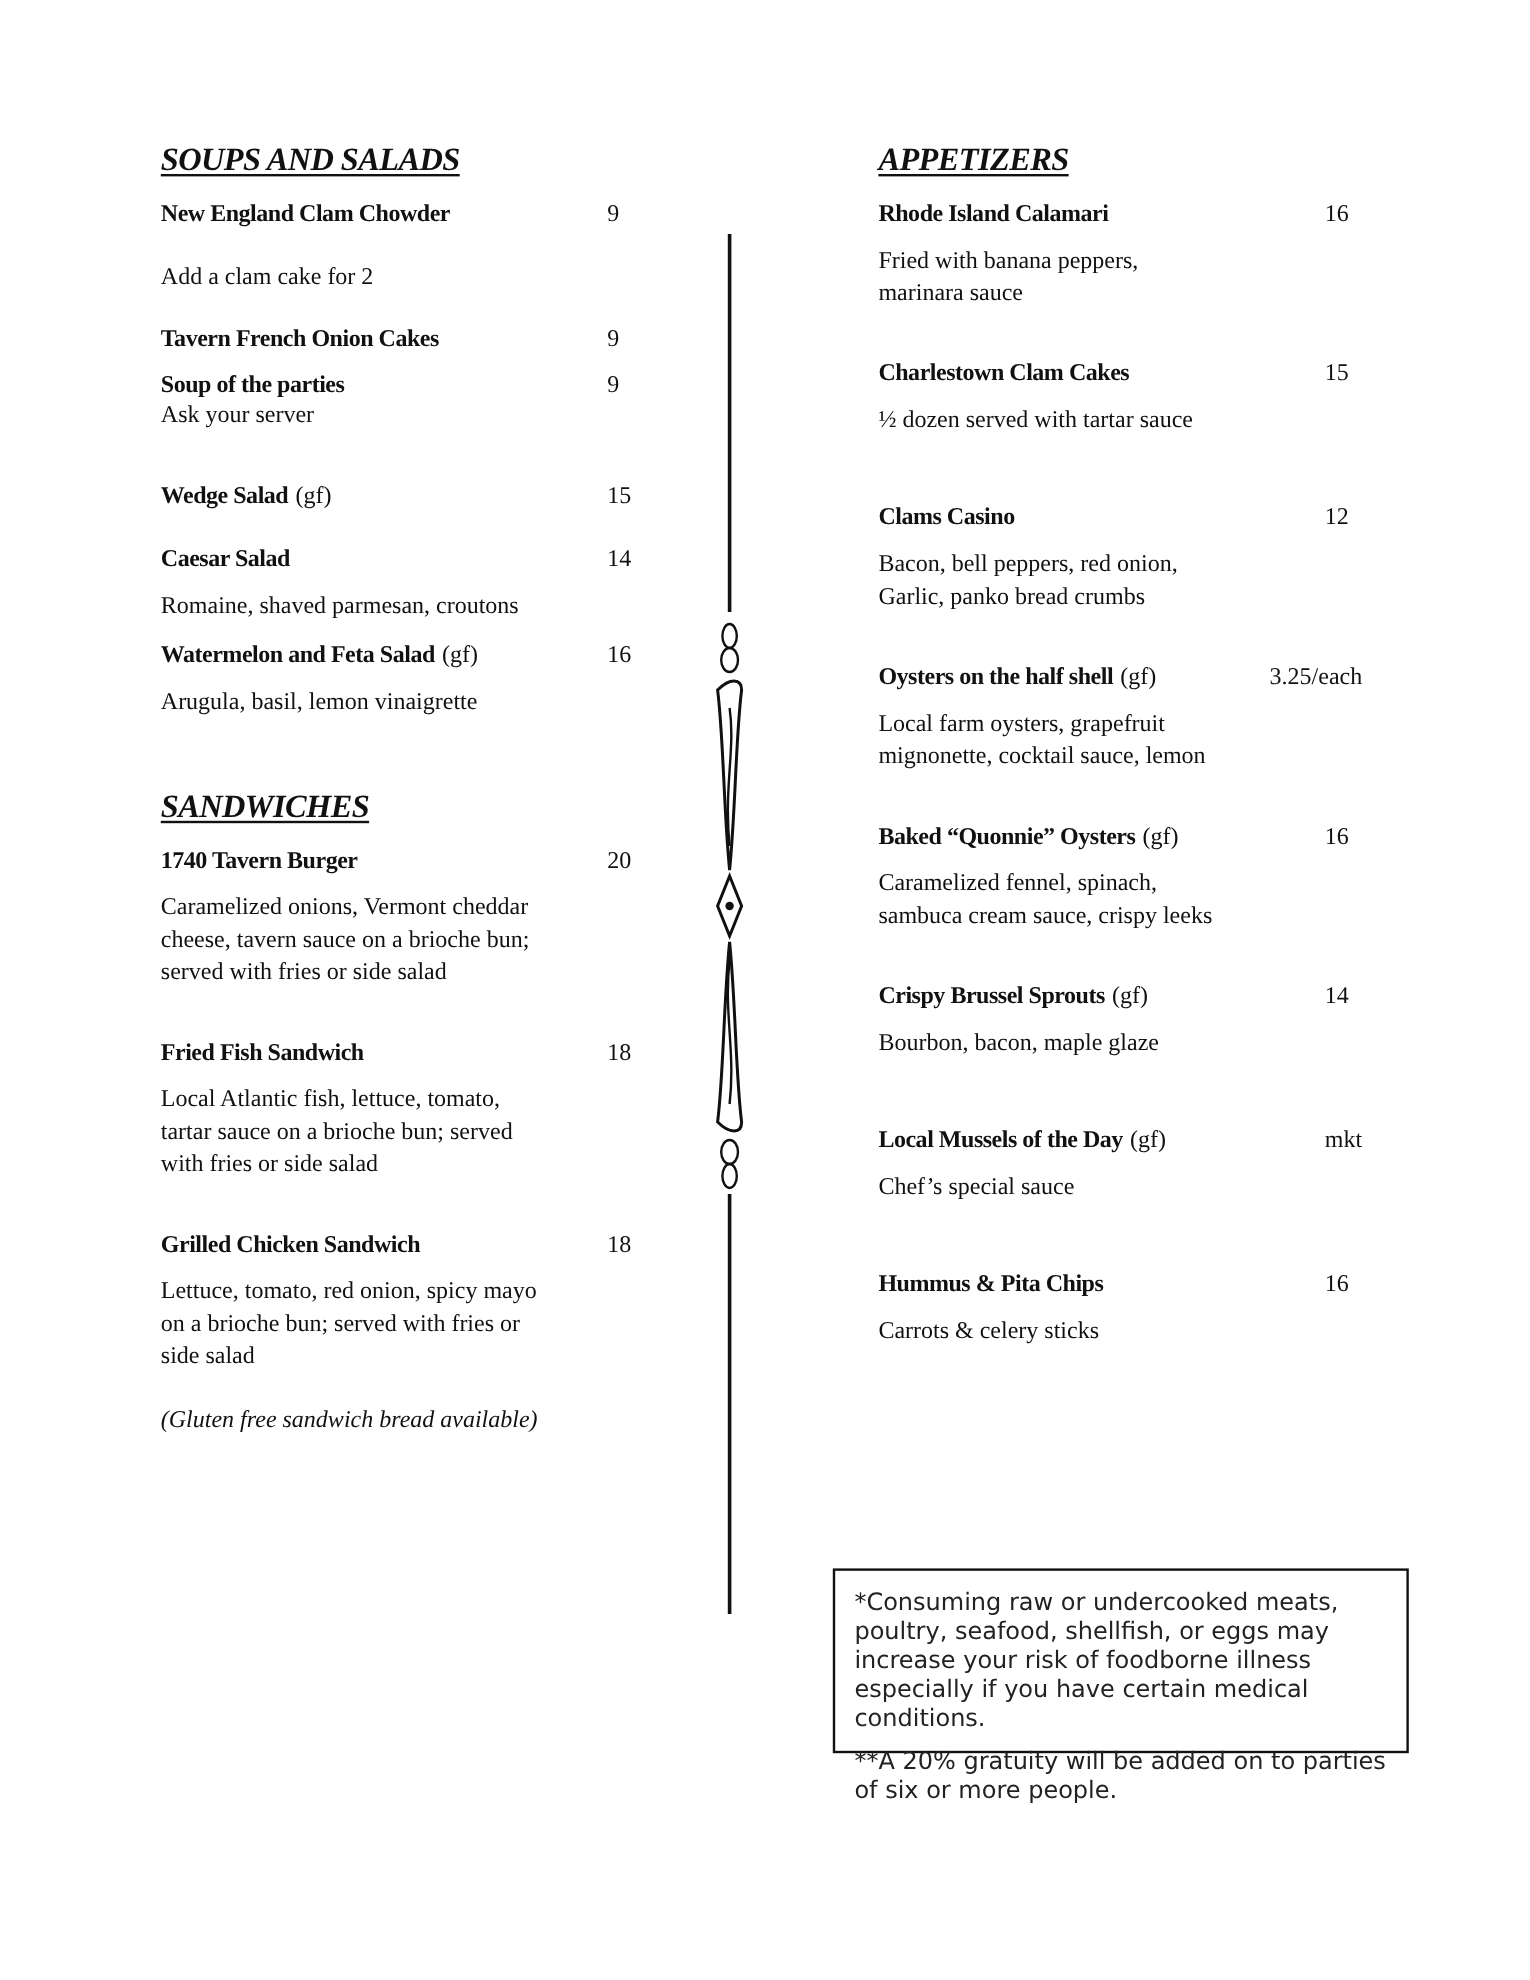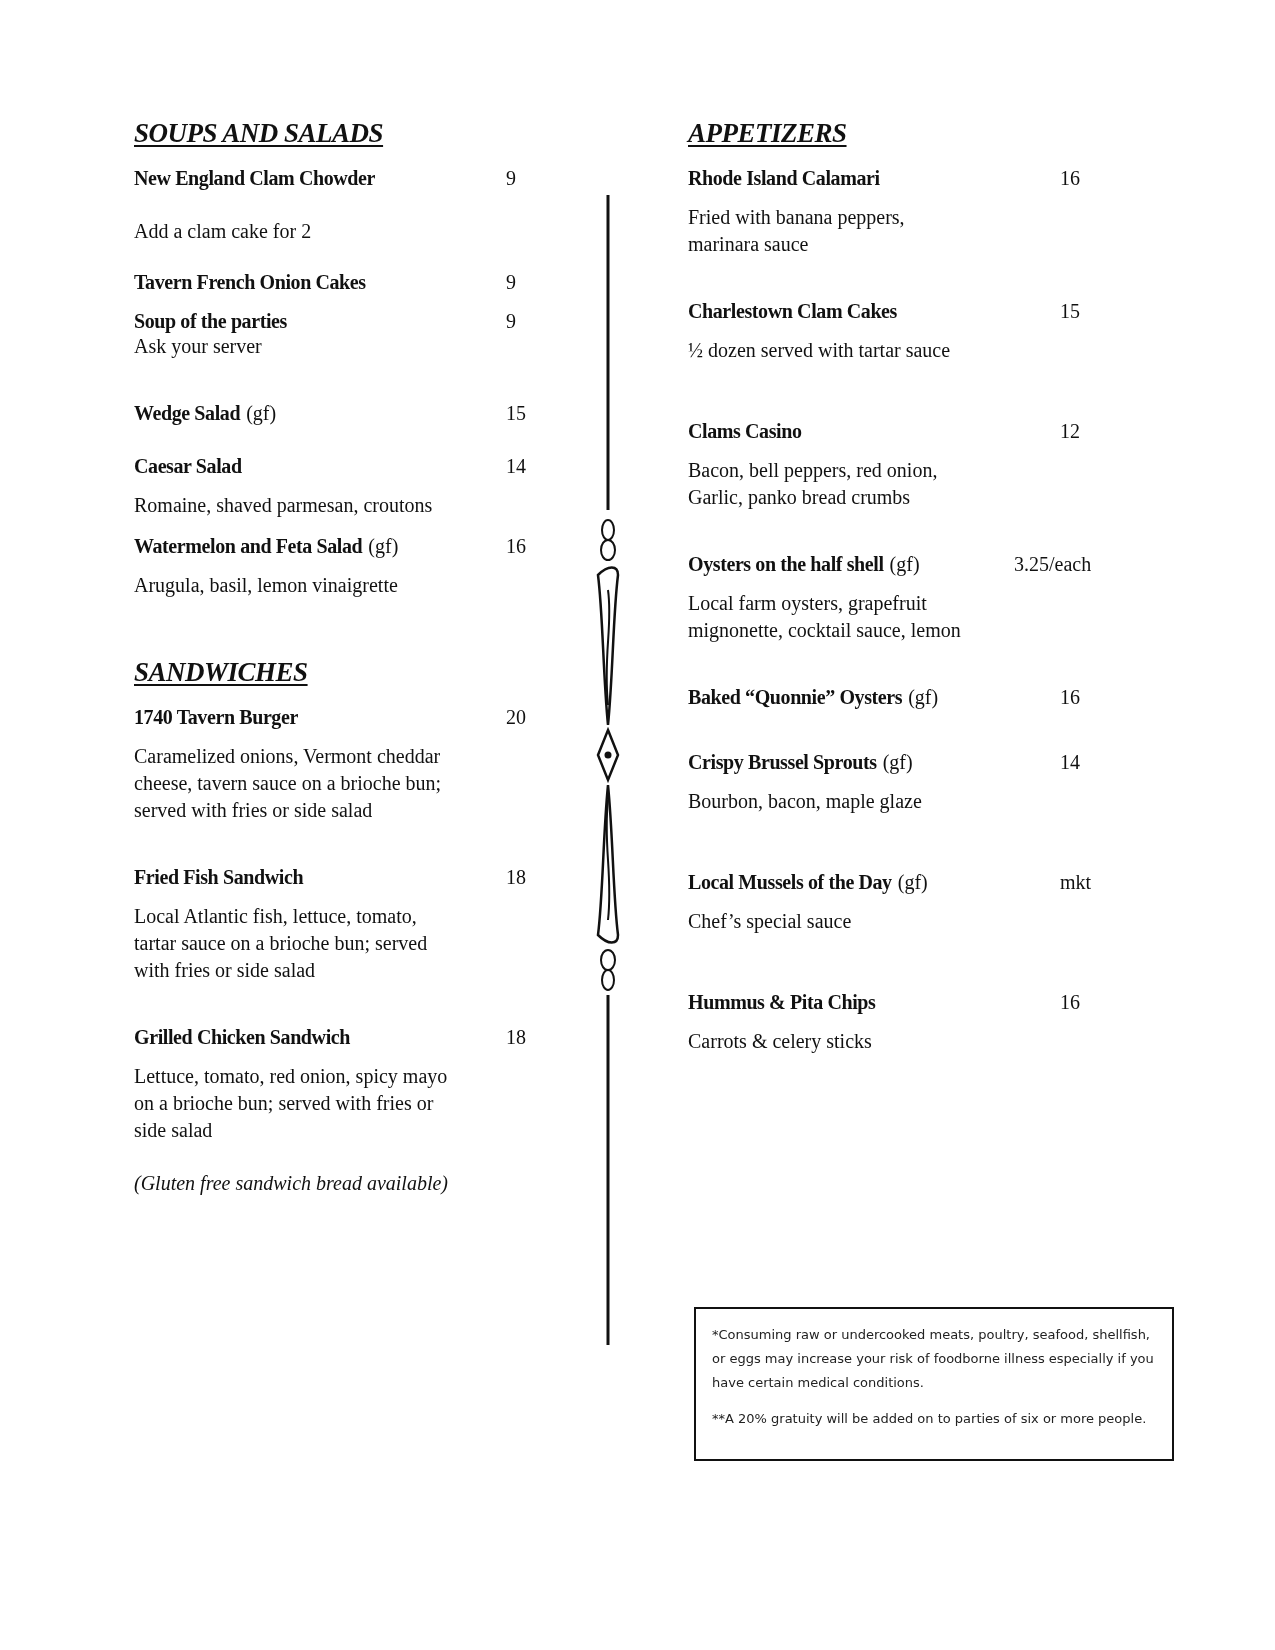--- a/index.html
+++ b/index.html
@@ -1,36 +1,36 @@
 <!DOCTYPE html>
 <html><head>
 <meta charset="utf-8">
 <style>
   html, body { margin: 0; padding: 0; background: #ffffff; }
   body { width: 1275px; height: 1650px; position: relative; overflow: hidden;
          font-family: "Liberation Serif", "DejaVu Serif", serif; color: #111; }
   .col { position: absolute; top: 118px; }
   .col-left { left: 134px; width: 400px; }
-  .col-right { left: 688px; width: 440px; }
+  .col-right { left: 732px; width: 440px; }
   .section-title { font-style: italic; font-weight: bold; text-decoration: underline;
                    text-decoration-thickness: 2px; text-underline-offset: 3px;
                    font-size: 27px; letter-spacing: -0.5px; margin: 0 0 18px 0; }
   .item { position: relative; }
   .item-head { display: flex; align-items: flex-start; font-size: 20px; }
   .item-name { font-weight: bold; letter-spacing: -0.4px; }
   .item-tag { font-weight: normal; margin-left: 6px; }
   .item-price { position: absolute; font-weight: normal; }
   .col-left .item-price { left: 372px; }
   .col-right .item-price { left: 372px; }
   .item-desc { font-size: 20px; line-height: 27px; margin-top: 14px; white-space: pre-line; }
   .note { font-style: italic; font-size: 20px; }
   .divider { position: absolute; left: 593px; top: 195px; width: 30px; height: 1150px; }
   .notice { position: absolute; left: 694px; top: 1307px; width: 480px; height: 154px;
             border: 2px solid #111; box-sizing: border-box; padding: 14px 16px 10px 16px;
-            font-family: "DejaVu Sans", "Liberation Sans", sans-serif; font-size: 13px;
+            font-family: "DejaVu Sans", "Liberation Sans", sans-serif; font-size: 20px;
             line-height: 24px; color: #222; }
   .notice p { margin: 0 0 12px 0; }
 </style>
 </head>
 <body>
 
 <div class="col col-left">
   <h2 class="section-title">SOUPS AND SALADS</h2>
 
   <div class="item" style="margin-top:4px">
@@ -169,20 +169,22 @@
     <div class="item-desc">Local farm oysters, grapefruit
 mignonette, cocktail sauce, lemon</div>
   </div>
 
   <div class="item" style="margin-top:42px">
     <div class="item-head">
         <span class="item-name">Baked “Quonnie” Oysters</span>
         <span class="item-tag">(gf)</span>
         <span class="item-price">16</span>
       </div>
+    <div class="item-desc">Caramelized fennel, spinach,
+sambuca cream sauce, crispy leeks</div>
   </div>
 
   <div class="item" style="margin-top:42px">
     <div class="item-head">
         <span class="item-name">Crispy Brussel Sprouts</span>
         <span class="item-tag">(gf)</span>
         <span class="item-price">14</span>
       </div>
     <div class="item-desc">Bourbon, bacon, maple glaze</div>
   </div>

